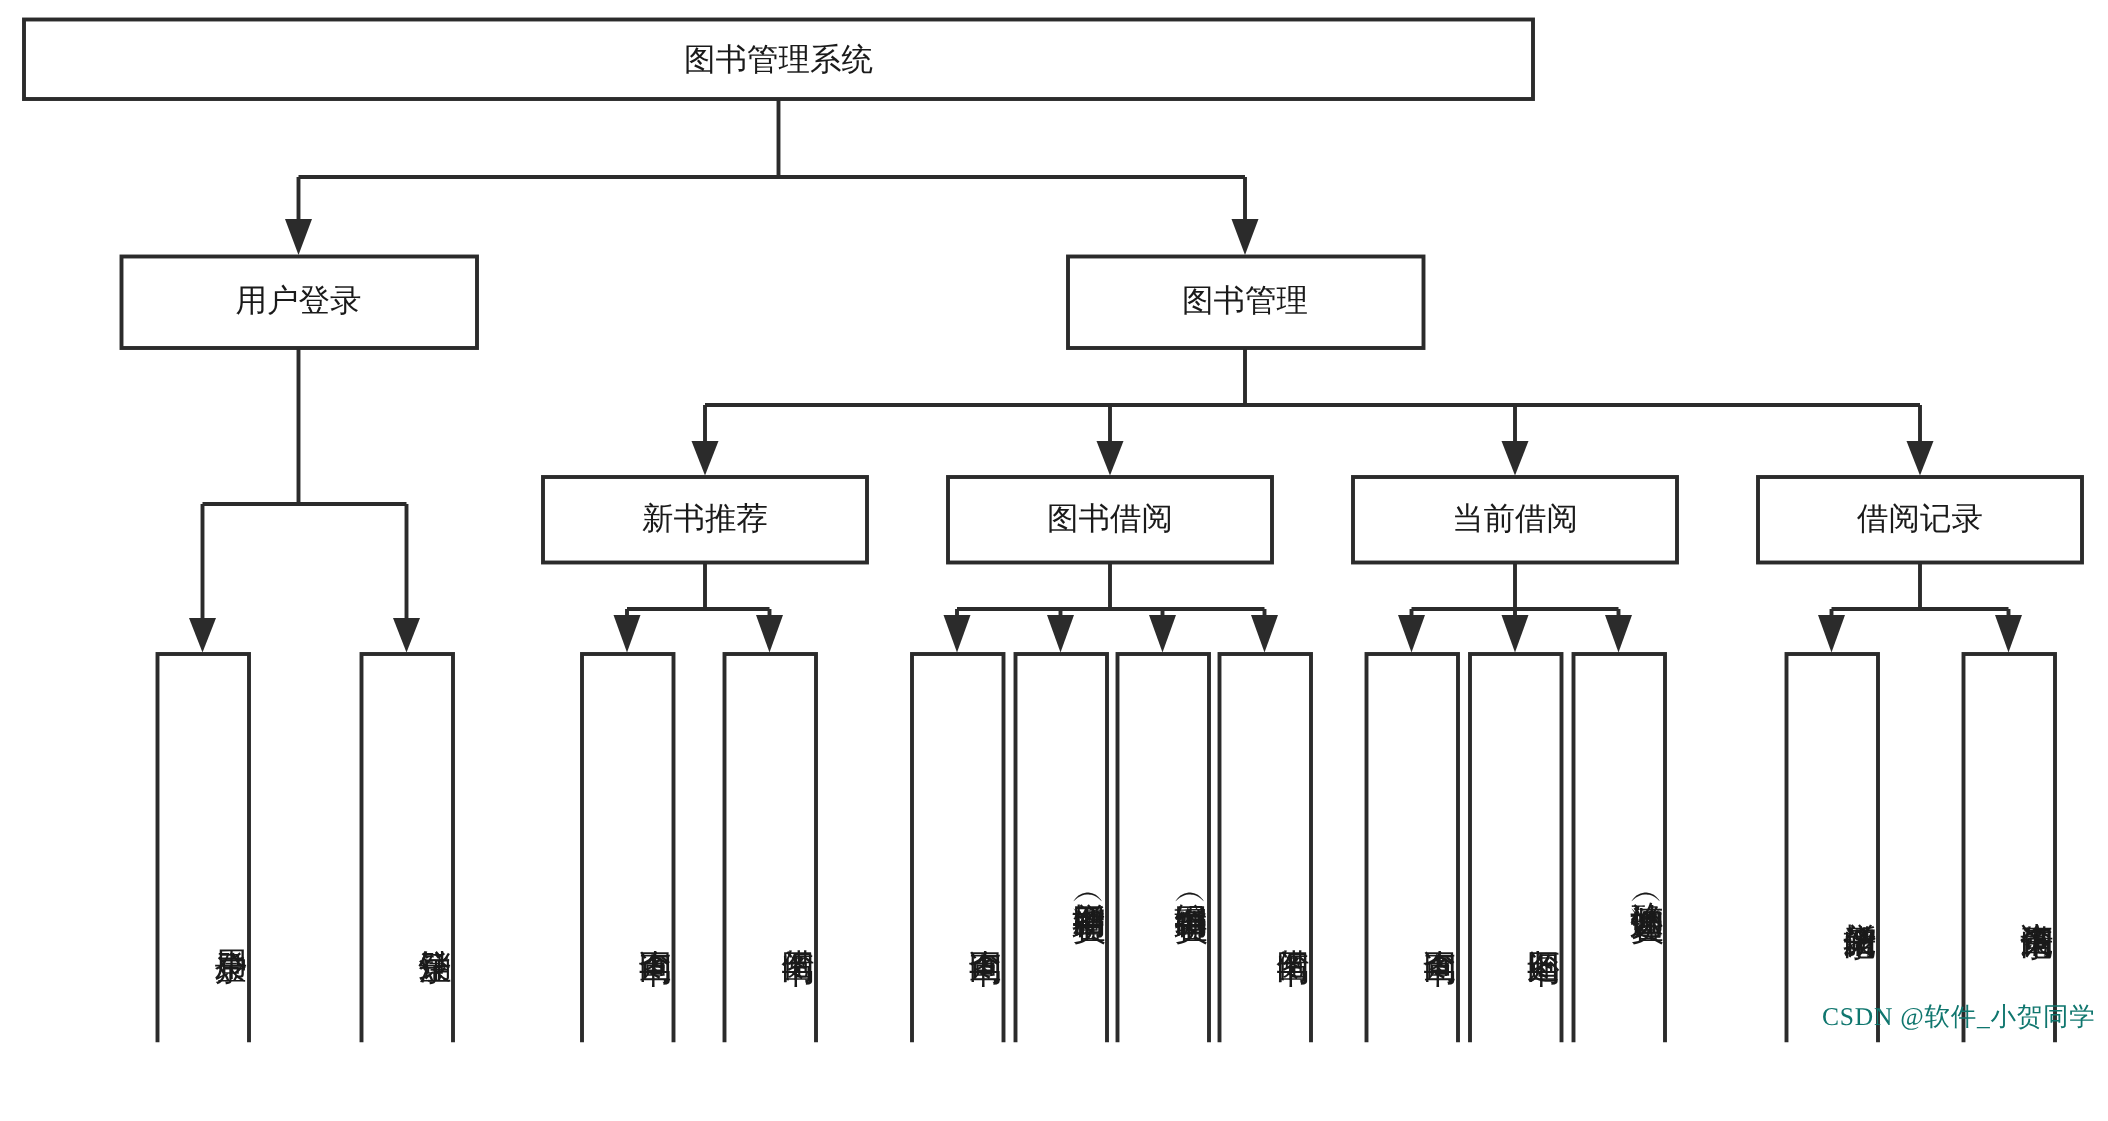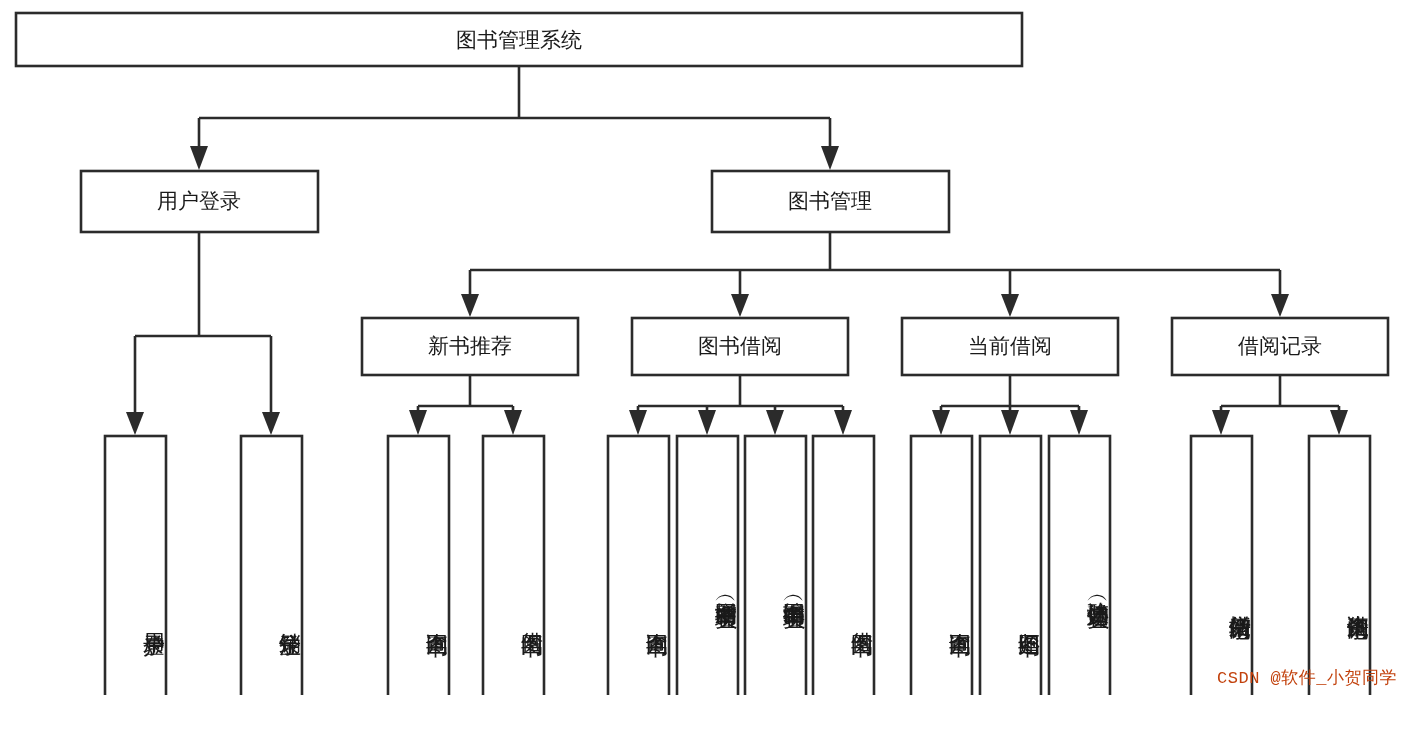--- a/index.html
+++ b/index.html
@@ -58,23 +58,23 @@
     display: flex;
     align-items: flex-start;
     justify-content: center;
     white-space: nowrap;
     pointer-events: none;
   }
   .watermark {
     position: absolute;
     right: 8px;
     bottom: 6px;
-    font-family: Liberation Mono, monospace;
+    font-family: Liberation Serif, serif;
     font-size: 17px;
-    color: #c2410c;
+    color: #0f766e;
     letter-spacing: 0.5px;
     user-select: none;
     white-space: nowrap;
   }
 </style>
 </head>
 <body>
 
 <div id="stage">
 

